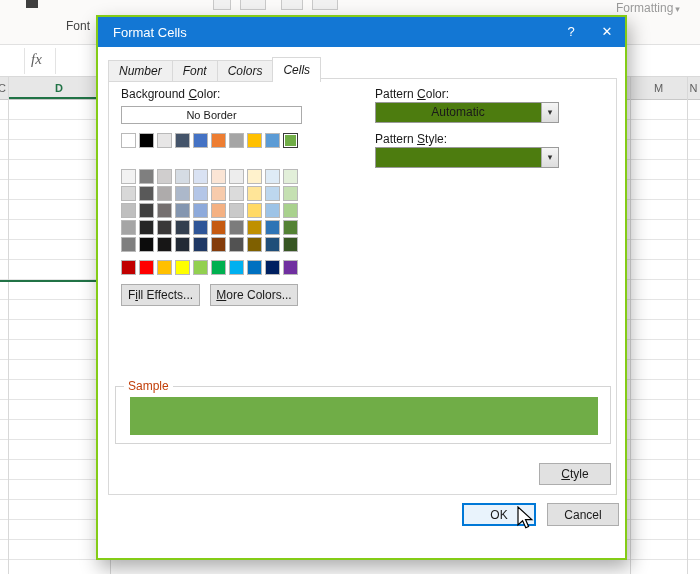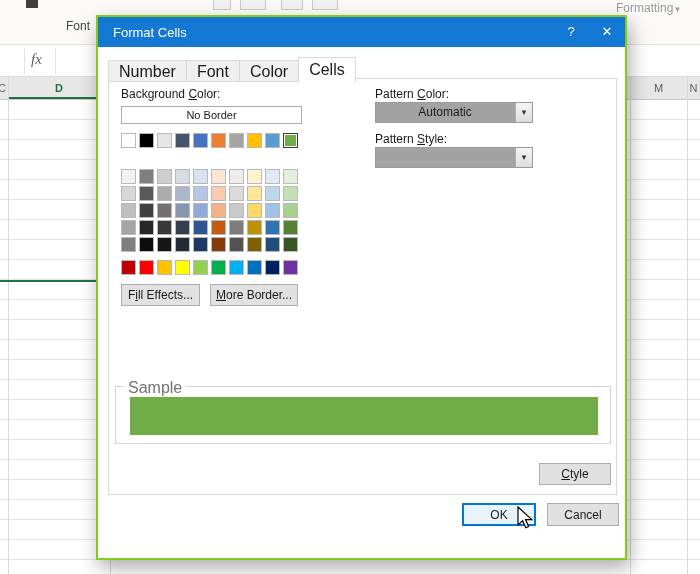--- a/index.html
+++ b/index.html
@@ -28,46 +28,46 @@
   .sel-line { position:absolute; left:0; top:280px; width:96px; height:2px; background:#217346; }
 
   
   .dialog { position:absolute; left:96px; top:15px; width:531px; height:545px; background:#fff;
     border:2px solid #84cc16; box-shadow:3px 8px 18px rgba(0,0,0,.32); }
   .titlebar { position:absolute; left:0; top:0; right:0; height:30px; background:#1377D4; display:flex; align-items:center; }
   .title { color:#fff; font-size:13px; padding-left:15px; flex:1; }
   .tb-btn { width:36px; height:30px; line-height:30px; text-align:center; color:#fff; font-size:13px; cursor:default; }
 
   .tabs { position:absolute; left:10px; top:40px; display:flex; align-items:flex-end; z-index:2; }
-  .tab { height:22px; line-height:21px; padding:0 10px; background:#F0F0F0; border:1px solid #D9D9D9; margin-right:-1px; font-size:16px; color:#1a1a1a; }
+  .tab { height:22px; line-height:21px; padding:0 10px; background:#F0F0F0; border:1px solid #D9D9D9; margin-right:-1px; font-size:12px; color:#1a1a1a;font-style:italic; }
   .tab.active { height:25px; line-height:24px; background:#fff; border-bottom:none; }
 
   .page { position:absolute; left:10px; top:61px; width:509px; height:417px; background:#fff; border:1px solid #D9D9D9; z-index:1; }
 
   .lbl { position:absolute; font-size:12px; color:#1a1a1a; }
   .accel { text-decoration:underline; }
 
   .no-color-btn { position:absolute; left:12px; top:27px; width:181px; height:18px; background:#fff;
     border:1px solid #ABABAB; font-size:11px; text-align:center; line-height:16px; color:#1a1a1a; }
 
   .swatch-row { position:absolute; left:12px; display:flex; gap:3px; }
   .swatch { width:15px; height:15px; border:1px solid #B9B9B9; }
   .swatch.selected { border:1px solid #3a3a3a; box-shadow:inset 0 0 0 1px #fff; }
 
   .btn { position:absolute; background:#E1E1E1; border:1px solid #ADADAD; font-size:12px; color:#1a1a1a;
     text-align:center; display:flex; align-items:center; justify-content:center; }
   .btn.default { background:#E9F3FC; border:2px solid #0078D7; }
 
-  .combo { position:absolute; width:158px; height:21px; background:#a3a3a3; border:1px solid #9A9A9A; }
+  .combo { position:absolute; width:184px; height:21px; background:#4d7c0f; border:1px solid #9A9A9A; }
   .combo .val { position:absolute; left:0; right:18px; top:0; bottom:0; font-size:12px; text-align:center; line-height:19px; color:#1a1a1a; }
   .combo .arrow { position:absolute; right:0; top:0; bottom:0; width:17px; background:linear-gradient(#F5F5F5,#DDDDDD);
     border-left:1px solid #ACACAC; text-align:center; font-size:9px; line-height:19px; color:#333; }
 
   .sample-group { position:absolute; left:6px; top:307px; width:496px; height:58px; border:1px solid #D4D4D4; }
-  .sample-label { position:absolute; left:8px; top:-8px; background:#fff; padding:0 4px; font-size:16px; color:#737373; }
+  .sample-label { position:absolute; left:8px; top:-8px; background:#fff; padding:0 4px; font-size:12px; color:#c2410c; }
   .sample-rect { position:absolute; left:14px; top:10px; width:468px; height:38px; }
 
   .cursor { position:absolute; left:516px; top:506px; z-index:10; }
 </style>
 </head>
 <body>
 
 <div class="stage">
 
   <div class="ribbon">
@@ -105,21 +105,21 @@
   <div class="dialog">
     <div class="titlebar">
       <div class="title">Format Cells</div>
       <div class="tb-btn">?</div>
       <div class="tb-btn">✕</div>
     </div>
 
     <div class="tabs">
       <div class="tab">Number</div>
       <div class="tab">Font</div>
-      <div class="tab">Color</div>
+      <div class="tab">Colors</div>
       <div class="tab active">Cells</div>
     </div>
 
     <div class="page">
 
       <div class="lbl" style="left:12px; top:8px;"><span>Background </span><span class="accel">C</span><span>olor:</span></div>
       <div class="no-color-btn">No Border</div>
 
       <div class="swatch-row" style="top:54px;">
           <div class="swatch" style="background: rgb(255, 255, 255);"></div>
@@ -207,21 +207,21 @@
         </div>
 
       <div class="btn" style="left:12px; top:205px; width:79px; height:22px;">
           <span>F</span>
           <span class="accel">i</span>
           <span>ll Effects...</span>
         </div>
       <div class="btn" style="left:101px; top:205px; width:88px; height:22px;">
           <span></span>
           <span class="accel">M</span>
-          <span>ore Border...</span>
+          <span>ore Colors...</span>
         </div>
 
       <div class="lbl" style="left:266px; top:8px;"><span>Pattern </span><span class="accel">C</span><span>olor:</span></div>
       <div class="combo" style="left:266px; top:23px;">
         <div class="val">Automatic</div>
         <div class="arrow">▾</div>
       </div>
 
       <div class="lbl" style="left:266px; top:53px;"><span>Pattern </span><span class="accel">S</span><span>tyle:</span></div>
       <div class="combo" style="left:266px; top:68px;">

